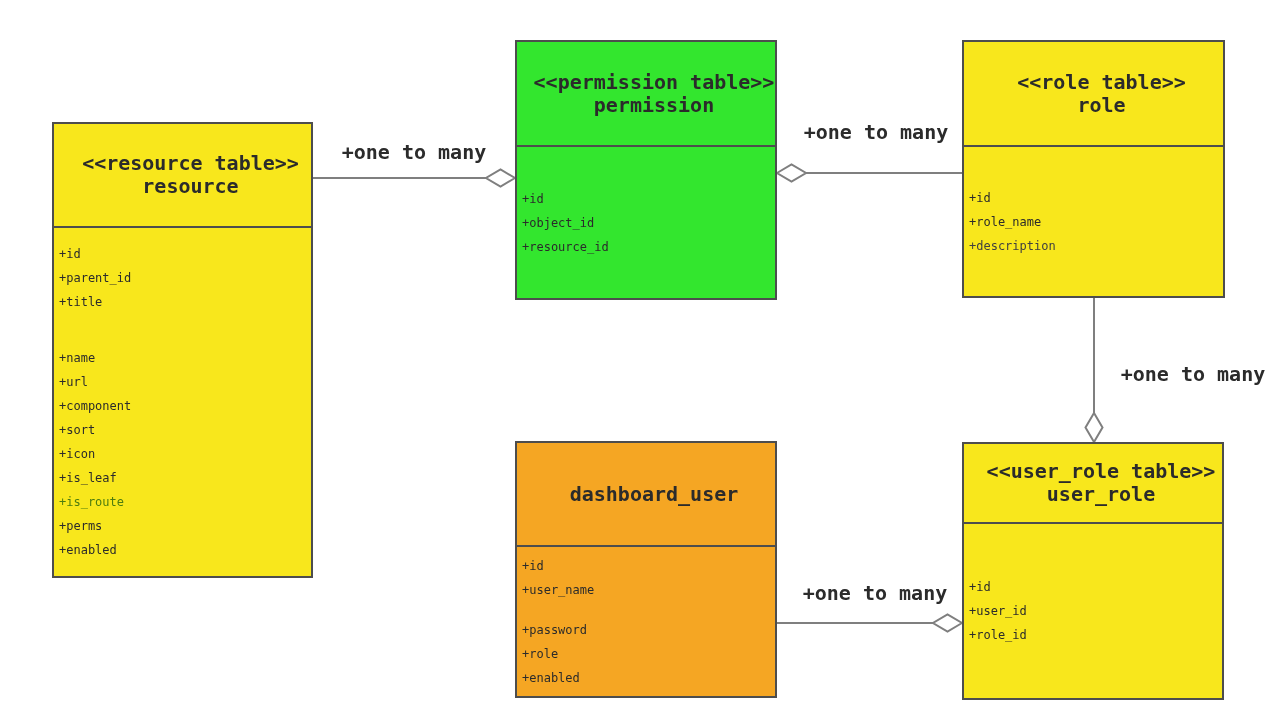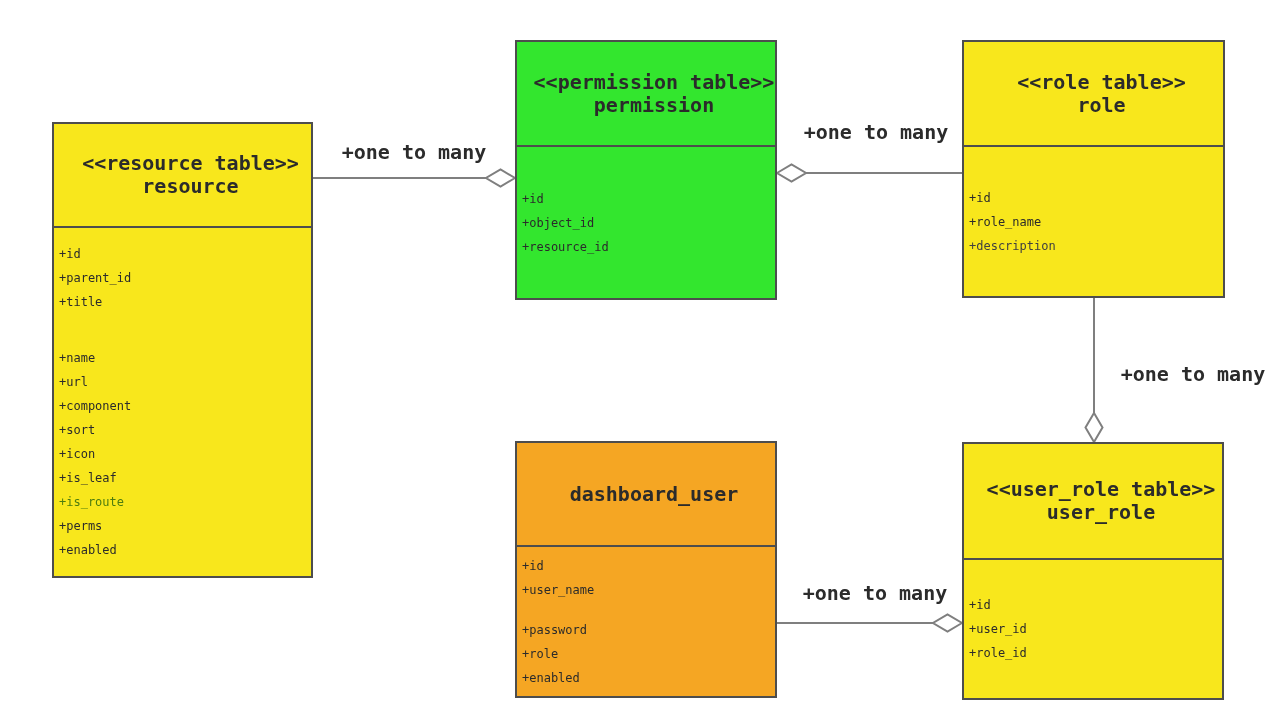--- a/index.html
+++ b/index.html
@@ -144,21 +144,21 @@
         </div>
         <div class="uml-body">
           <div class="uml-field" style="color: rgb(43, 43, 43);">+id</div>
           <div class="uml-field" style="color: rgb(43, 43, 43);">+user_name</div>
           <div class="uml-field" style="color: rgb(43, 43, 43); margin-top: 16px;">+password</div>
           <div class="uml-field" style="color: rgb(43, 43, 43);">+role</div>
           <div class="uml-field" style="color: rgb(43, 43, 43);">+enabled</div>
         </div>
       </div>
       <div class="uml-table" style="left: 962px; top: 442px; width: 262px; height: 258px; background: rgb(248, 231, 28); border-color: rgb(77, 77, 77);">
-        <div class="uml-header" style="height: 116px; border-bottom-color: rgb(77, 77, 77);">
+        <div class="uml-header" style="height: 80px; border-bottom-color: rgb(77, 77, 77);">
           <div class="uml-stereotype" style="color: rgb(43, 43, 43);">&lt;&lt;user_role table&gt;&gt;</div>
           <div class="uml-name" style="color: rgb(43, 43, 43);">user_role</div>
         </div>
         <div class="uml-body">
           <div class="uml-field" style="color: rgb(43, 43, 43);">+id</div>
           <div class="uml-field" style="color: rgb(43, 43, 43);">+user_id</div>
           <div class="uml-field" style="color: rgb(43, 43, 43);">+role_id</div>
         </div>
       </div>
     </div>

